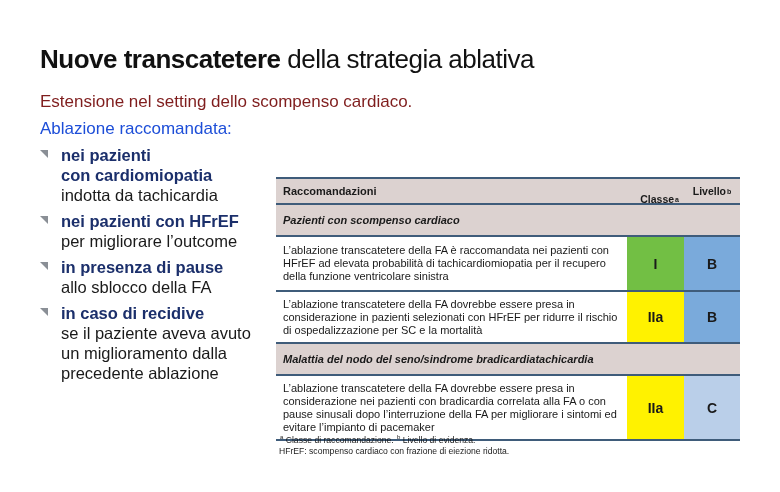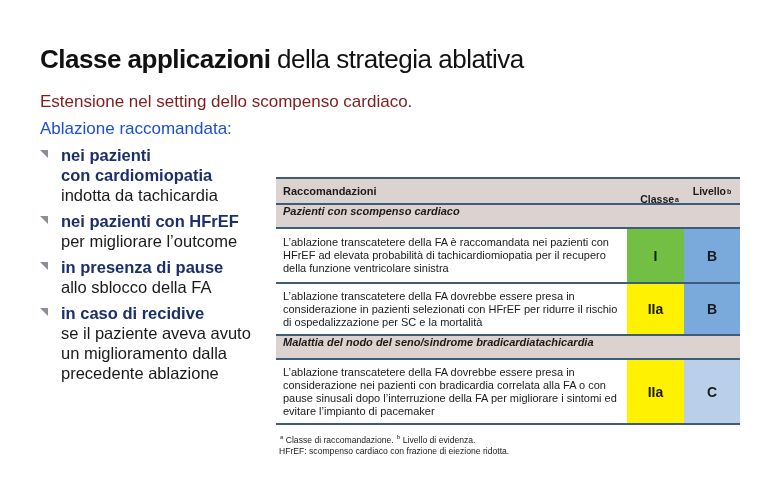--- a/index.html
+++ b/index.html
@@ -16,39 +16,39 @@
   .bullets { position: absolute; left: 40px; top: 145px; width: 240px; list-style: none; }
   .bullets li { position: relative; padding-left: 21px; margin-bottom: 6px; font-size: 16.5px; line-height: 20px; }
   .bullets .marker { position: absolute; left: 0px; top: 5px; width: 0; height: 0;
     border-top: 8px solid #8a8f96; border-left: 8px solid transparent; }
   .bullets .hl { color: #1b2f6b; font-weight: 700; display: block; }
   .bullets .tx { color: #1a1a1a; display: block; }
 
   .table { position: absolute; left: 276px; top: 177px; width: 464px; border-top: 2px solid #3f5c7a; }
   .row { display: flex; border-bottom: 2px solid #3f5c7a; }
   .row.header { background: #dcd2d0; height: 26px; align-items: center; font-size: 10.5px; font-weight: 700; }
-  .row.section { background: #dcd2d0; height: 24px; align-items: flex-start; font-size: 10.5px; font-weight: 700; font-style: italic; }
+  .row.section { background: #dcd2d0; height: 32px; align-items: center; font-size: 10.5px; font-weight: 700; font-style: italic; }
   .cell-text { flex: 1; padding: 0 7px; font-size: 11px; line-height: 13px; display: flex; align-items: center; }
   .cell-class { width: 57px; display: flex; align-items: center; justify-content: center; font-weight: 700; font-size: 14px; }
   .cell-level { width: 56px; display: flex; align-items: center; justify-content: center; font-weight: 700; font-size: 14px; }
   .row.header .cell-class, .row.header .cell-level { font-size: 10.5px; }
   .row.header .cell-class { justify-content: flex-end; padding-right: 5px; width: 57px; margin-top: 16px; }
   .sup { font-size: 7px; vertical-align: super; font-weight: 700; margin-left: 1px; }
   .row.r1 { height: 55px; }
   .row.r2 { height: 52px; }
   .row.r3 { height: 65px; }
 
   .footnotes { position: absolute; left: 279px; top: 432px; font-size: 8.6px; line-height: 11px; color: #1a1a1a; }
   .footnotes .sup { font-size: 6px; font-weight: 400; }
 </style>
 </head>
 <body>
 
 <div class="title">
-  <b>Classe applicazioni</b>
+  <b>Nuove transcatetere</b>
   <span class="rest">della strategia ablativa</span>
 </div>
 
 <div class="subtitle">Estensione nel setting dello scompenso cardiaco.</div>
 <div class="intro">Ablazione raccomandata:</div>
 
 <ul class="bullets">
   <li>
     <span class="marker"></span>
     <span class="hl">nei pazienti</span>

